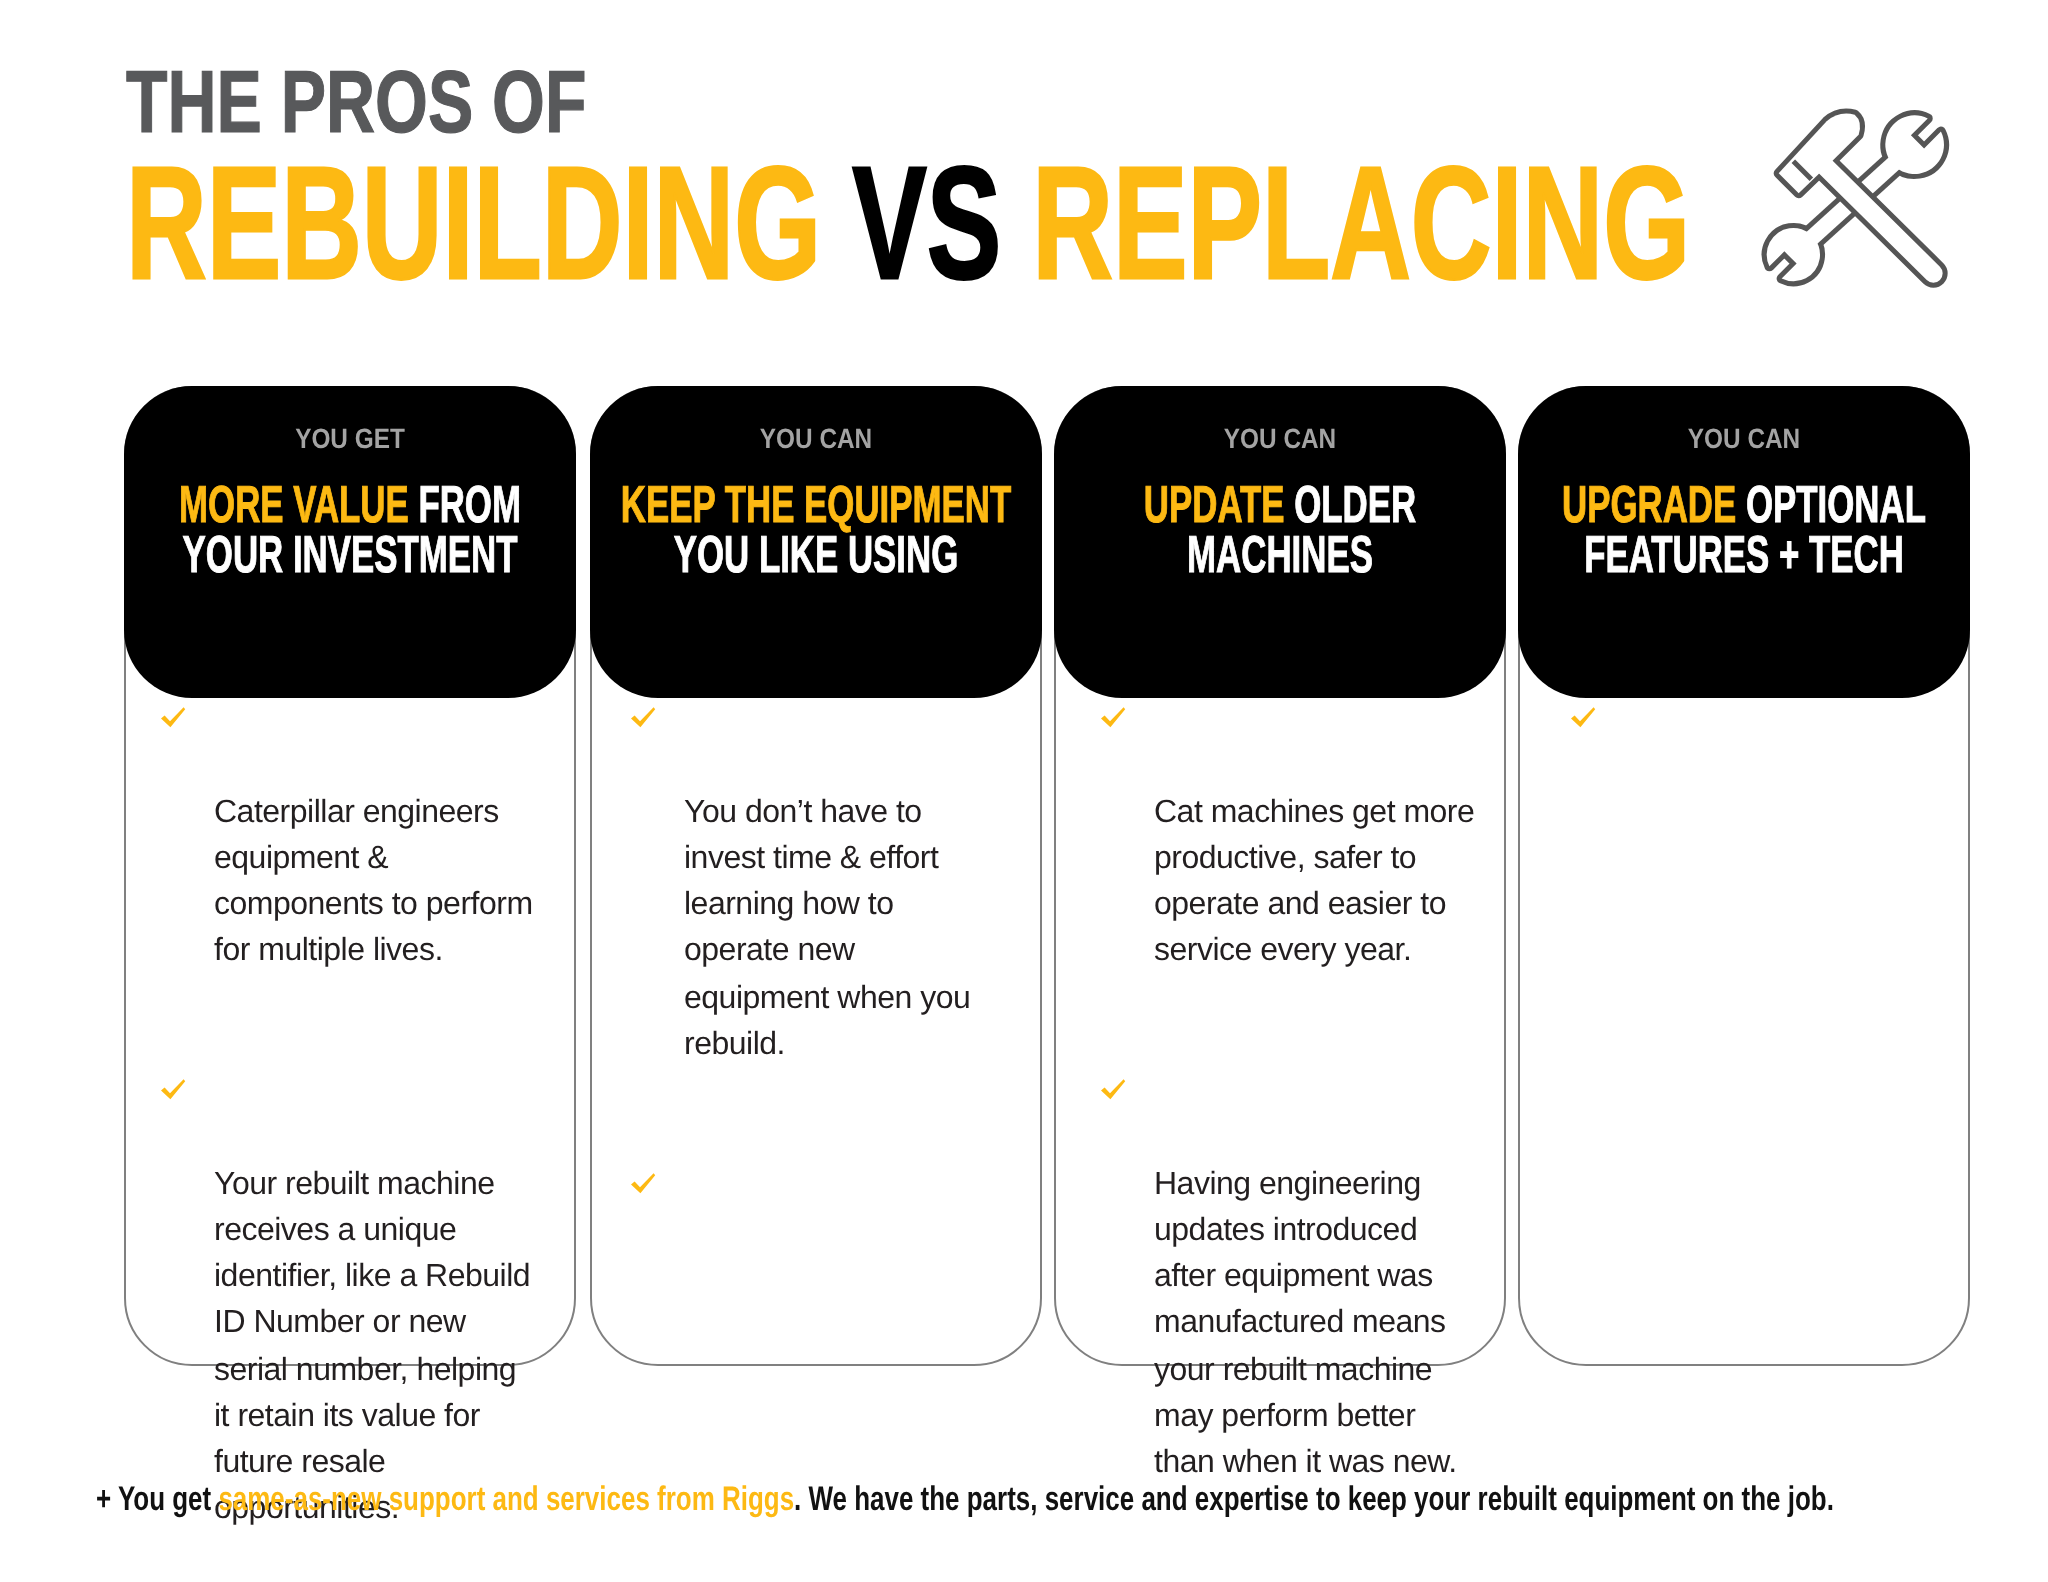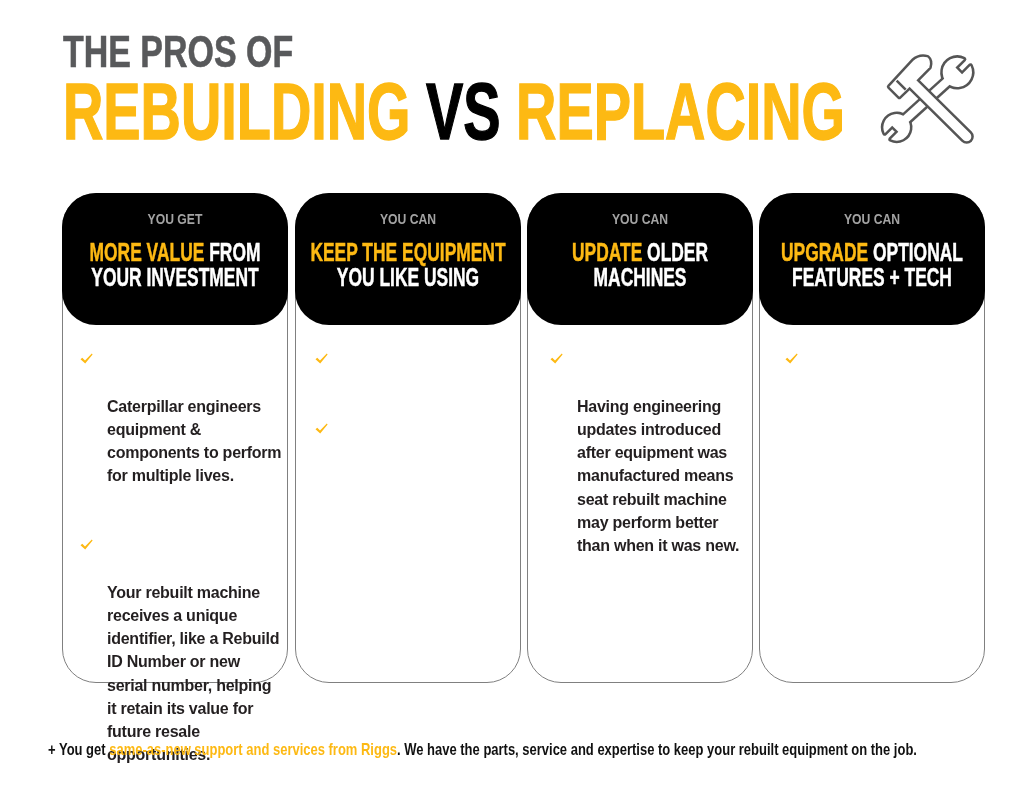--- a/index.html
+++ b/index.html
@@ -30,21 +30,21 @@
       position: absolute; top: 193px; width: 226px; height: 490px;
       box-sizing: border-box; border: 1px solid #808080; border-radius: 34px;
       background: #ffffff;
     }
     #card-1 { left: 62px; }
     #card-2 { left: 295px; }
     #card-3 { left: 527px; }
     #card-4 { left: 759px; }
 
     .card-header {
-      position: absolute; left: -1px; top: -1px; width: 226px; height: 132px;
+      position: absolute; left: -1px; top: -1px; width: 226px; height: 156px;
       background: #000000; border-radius: 34px; text-decoration: underline;
     }
     .card-label {
       position: absolute; left: 50%; top: 19px;
       font-size: 14px; line-height: 14px; font-weight: bold;
       color: #a3a3a3; white-space: nowrap; width: max-content;
       transform: translateX(-50%) scaleX(0.87);
     }
     .card-hl {
       position: absolute; left: 50%;
@@ -62,21 +62,21 @@
     #card-2 .bullets { left: 19px; }
     #card-3 .bullets { left: 22px; }
     #card-4 .bullets { left: 25px; }
     .bullet {
       position: relative; padding-left: 27px;
       font-size: 16px; line-height: 23.25px; letter-spacing: -0.25px;
       color: #231f20; white-space: pre-line; width: max-content;
     }
     .bullet + .bullet { margin-top: 23.25px; }
     .check { position: absolute; left: 0; top: 5px; width: 13px; height: 11px; }
-    .bullet-text { display: block; font-weight: bold; }
+    .bullet-text { display: block; }
 
     .footer {
       position: absolute; left: 48px; top: 741px;
       font-size: 17px; line-height: 17px; font-weight: bold;
       color: #111111; white-space: nowrap; width: max-content;
       transform-origin: 0 0;
     }
     .footer .hl { color: #FDB913; }
   </style>
 </head>
@@ -151,45 +151,60 @@
   <div class="card-header">
     <div class="card-label">YOU CAN</div>
     <div class="card-hl l1"><span class="hl">KEEP THE EQUIPMENT</span><span></span></div>
     <div class="card-hl l2">YOU LIKE USING</div>
   </div>
   <div class="bullets">
     <div class="bullet">
       <svg class="check" viewBox="0 0 13 11">
           <path d="M0.5,6.2 L2.3,4.8 L5,7.6 L11.8,0.6 L12.6,1.6 L5.2,10.6 Z" fill="#FDB913"></path>
         </svg>
+      <span class="bullet-text">You don’t have to
+invest time &amp; effort
+learning how to
+operate new
+equipment when you
+rebuild.</span>
     </div>
     <div class="bullet">
       <svg class="check" viewBox="0 0 13 11">
           <path d="M0.5,6.2 L2.3,4.8 L5,7.6 L11.8,0.6 L12.6,1.6 L5.2,10.6 Z" fill="#FDB913"></path>
         </svg>
     </div>
   </div>
 </div>
 
 <div class="card" id="card-3">
   <div class="card-header">
     <div class="card-label">YOU CAN</div>
     <div class="card-hl l1"><span class="hl">UPDATE</span><span> OLDER</span></div>
     <div class="card-hl l2">MACHINES</div>
   </div>
   <div class="bullets">
+    <div class="bullet">
+      <svg class="check" viewBox="0 0 13 11">
+          <path d="M0.5,6.2 L2.3,4.8 L5,7.6 L11.8,0.6 L12.6,1.6 L5.2,10.6 Z" fill="#FDB913"></path>
+        </svg>
+      <span class="bullet-text">Cat machines get more
+productive, safer to
+operate and easier to
+service every year.</span>
+    </div>
     <div class="bullet">
       <svg class="check" viewBox="0 0 13 11">
           <path d="M0.5,6.2 L2.3,4.8 L5,7.6 L11.8,0.6 L12.6,1.6 L5.2,10.6 Z" fill="#FDB913"></path>
         </svg>
       <span class="bullet-text">Having engineering
 updates introduced
 after equipment was
 manufactured means
-seat rebuilt machine
+your rebuilt machine
 may perform better
 than when it was new.</span>
     </div>
   </div>
 </div>
 
 <div class="card" id="card-4">
   <div class="card-header">
     <div class="card-label">YOU CAN</div>
     <div class="card-hl l1"><span class="hl">UPGRADE</span><span> OPTIONAL</span></div>

